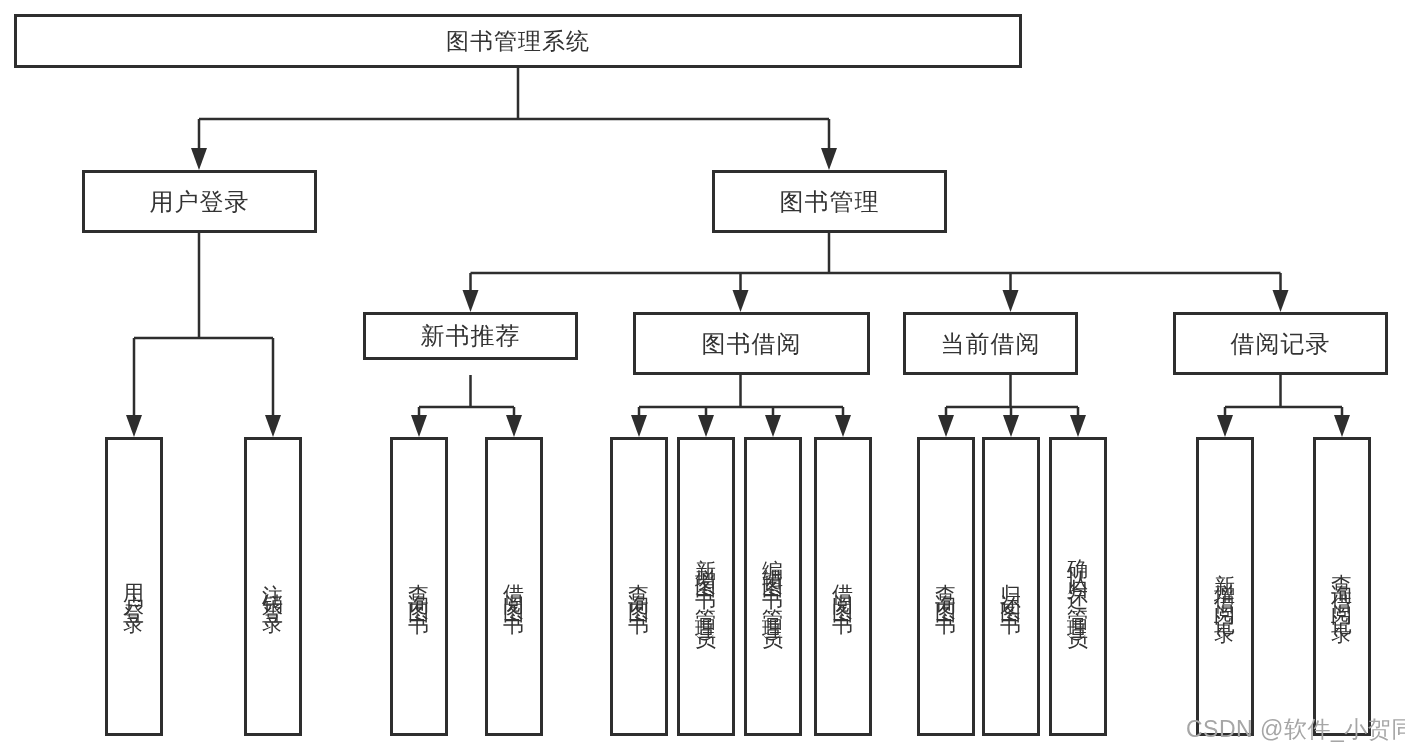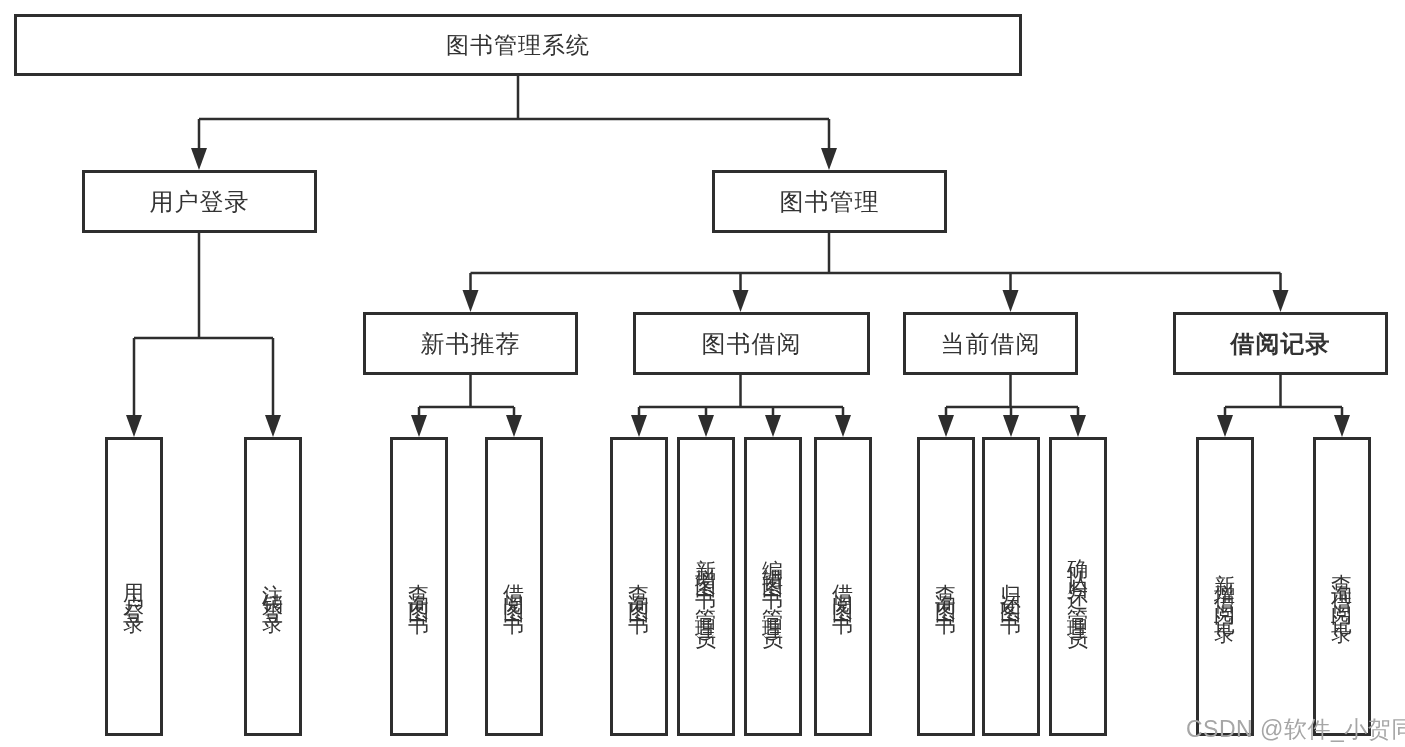--- a/index.html
+++ b/index.html
@@ -64,29 +64,29 @@
       <polygon points="765,415 781,415 773,437"></polygon>
       <polygon points="835,415 851,415 843,437"></polygon>
       <polygon points="938,415 954,415 946,437"></polygon>
       <polygon points="1003,415 1019,415 1011,437"></polygon>
       <polygon points="1070,415 1086,415 1078,437"></polygon>
       <polygon points="1217,415 1233,415 1225,437"></polygon>
       <polygon points="1334,415 1350,415 1342,437"></polygon>
     </g>
   </svg>
 
-  <div class="node h root" style="left:14px;top:14px;width:1008px;height:62px;">图书管理系统</div>
+  <div class="node h root" style="left:14px;top:14px;width:1008px;height:54px;">图书管理系统</div>
 
   <div class="node h" style="left:82px;top:170px;width:235px;height:63px;">用户登录</div>
   <div class="node h" style="left:712px;top:170px;width:235px;height:63px;">图书管理</div>
 
-  <div class="node h" style="left:363px;top:312px;width:215px;height:63px;">新书推荐</div>
+  <div class="node h" style="left:363px;top:312px;width:215px;height:48px;">新书推荐</div>
   <div class="node h" style="left:633px;top:312px;width:237px;height:63px;">图书借阅</div>
   <div class="node h" style="left:903px;top:312px;width:175px;height:63px;">当前借阅</div>
-  <div class="node h" style="left:1173px;top:312px;width:215px;height:63px;font-weight:bold;">借阅记录</div>
+  <div class="node h" style="left:1173px;top:312px;width:215px;height:63px;">借阅记录</div>
 
   <div class="node v" style="left:105px;top:437px;width:58px;height:299px;">用户登录</div>
   <div class="node v" style="left:244px;top:437px;width:58px;height:299px;">注销登录</div>
 
   <div class="node v" style="left:390px;top:437px;width:58px;height:299px;">查询图书</div>
   <div class="node v" style="left:485px;top:437px;width:58px;height:299px;">借阅图书</div>
 
   <div class="node v" style="left:610px;top:437px;width:58px;height:299px;">查询图书</div>
   <div class="node v" style="left:677px;top:437px;width:58px;height:299px;">新增图书（管理员）</div>
   <div class="node v" style="left:744px;top:437px;width:58px;height:299px;">编辑图书（管理员）</div>

